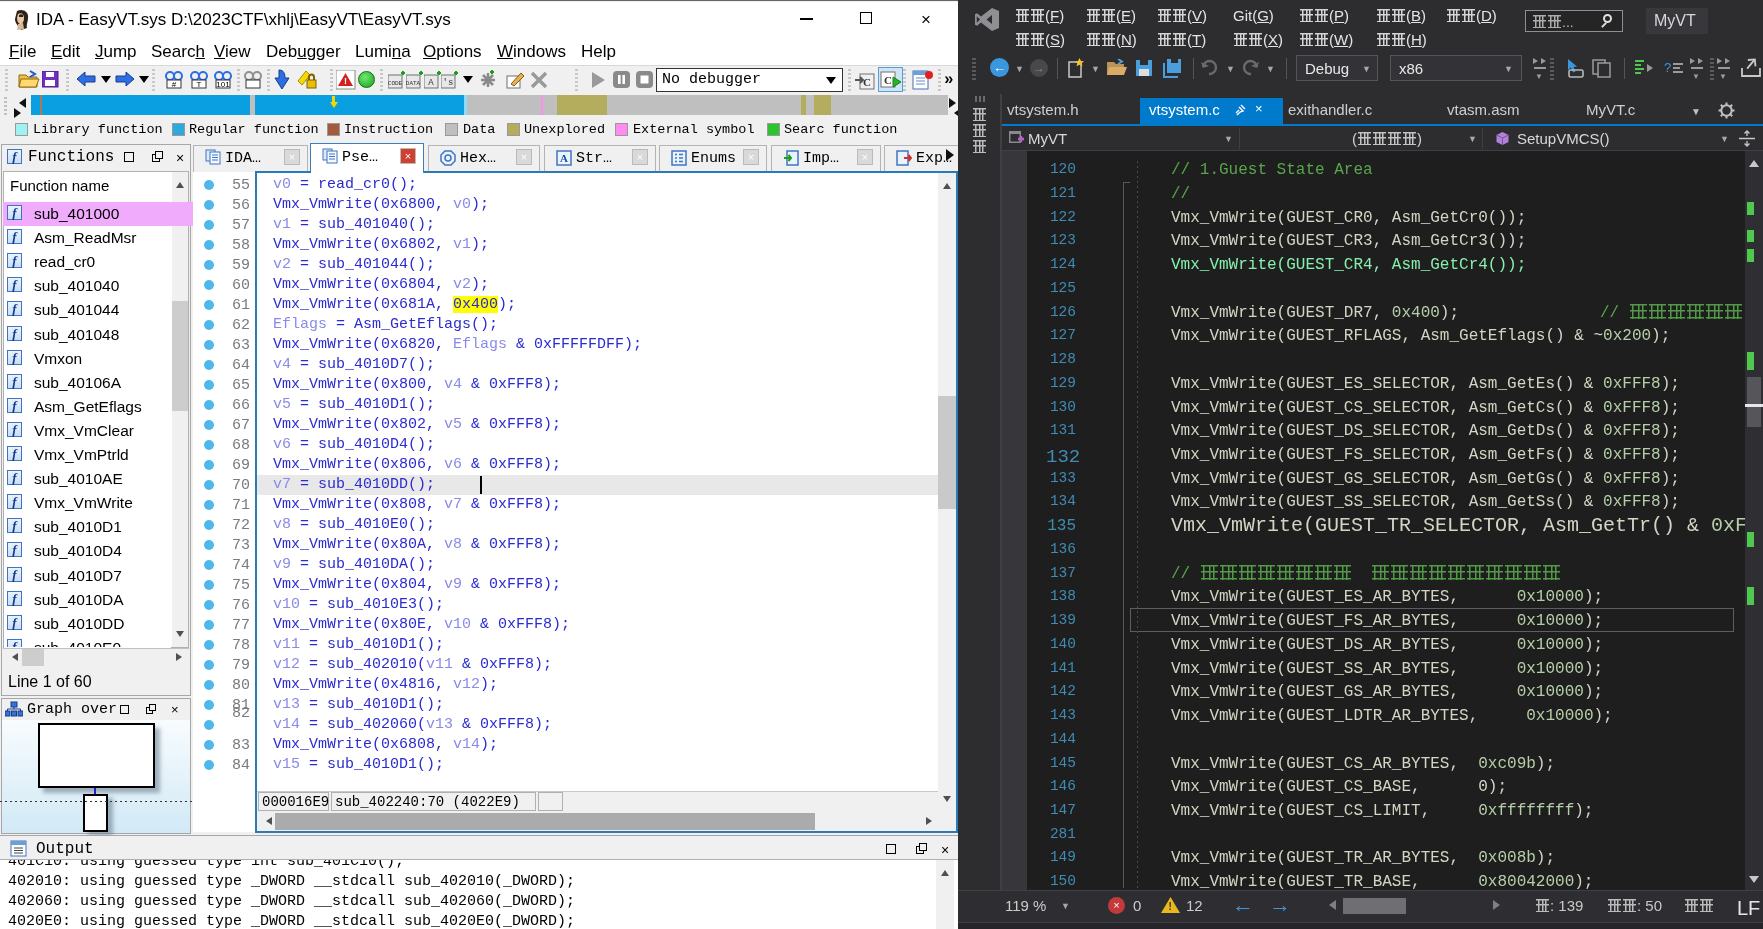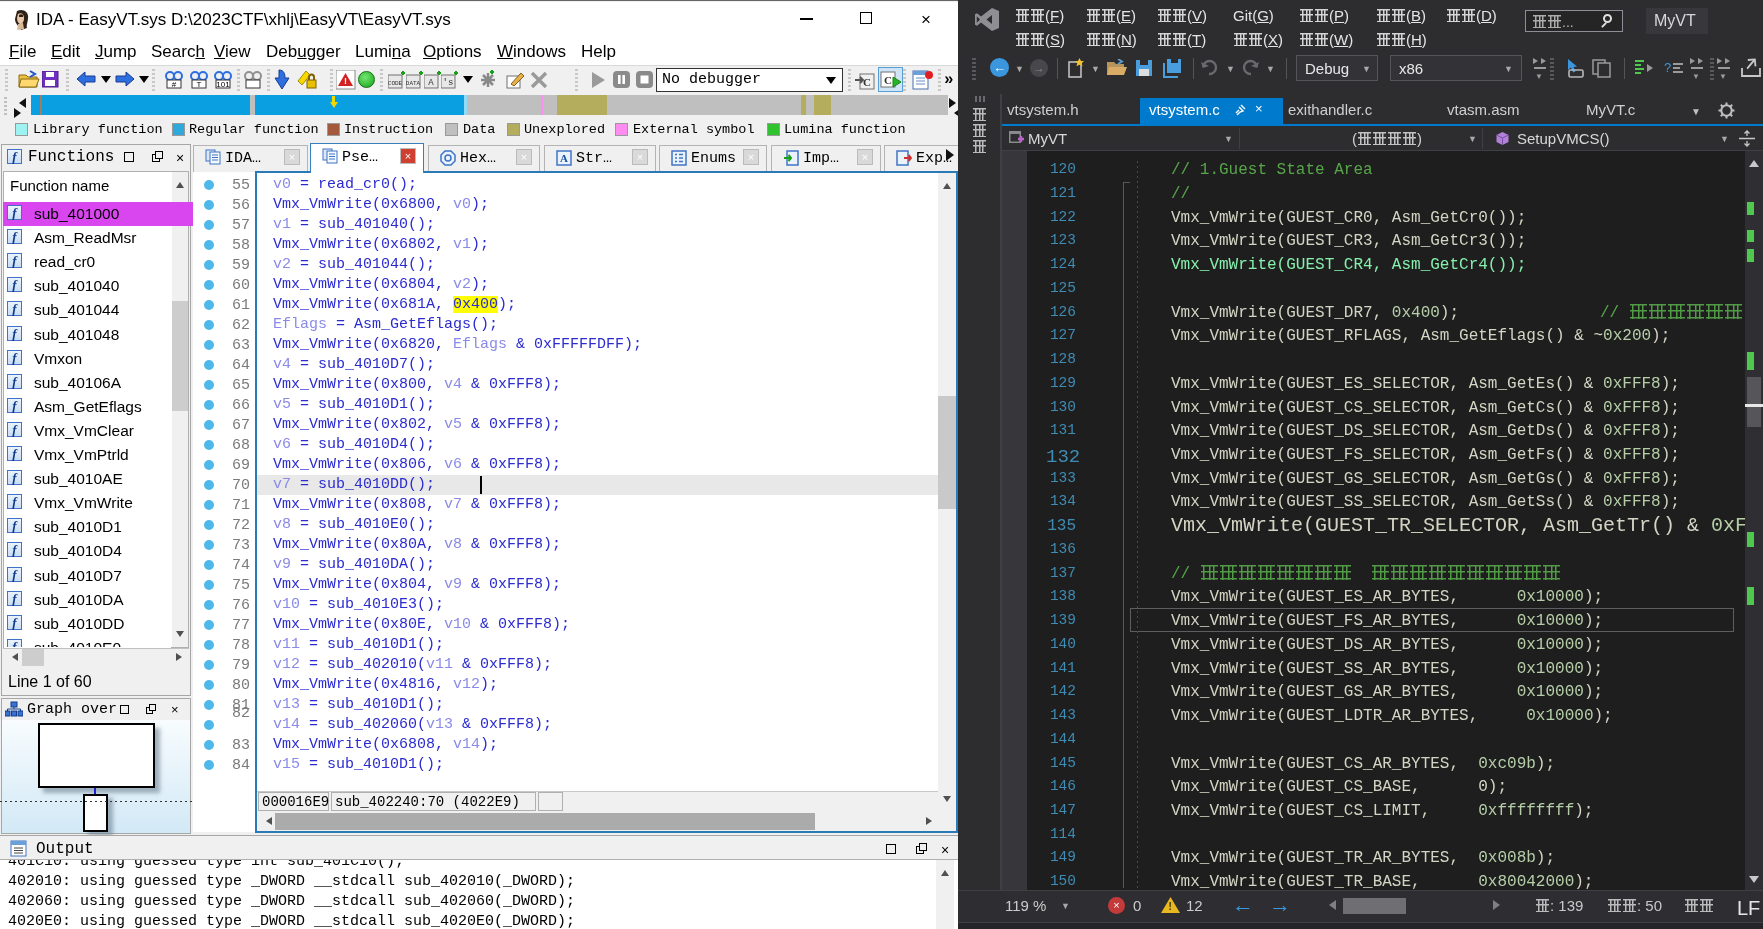--- a/index.html
+++ b/index.html
@@ -220,36 +220,36 @@
 <div class="leg" style="left:189px">Regular function</div>
 <div class="sq" style="left:327px;background:#a35a3c;border:1px solid #999"></div>
 <div class="leg" style="left:344px">Instruction</div>
 <div class="sq" style="left:445px;background:#bfbfbf;border:1px solid #999"></div>
 <div class="leg" style="left:463px">Data</div>
 <div class="sq" style="left:507px;background:#b5ad5e;border:1px solid #999"></div>
 <div class="leg" style="left:524px">Unexplored</div>
 <div class="sq" style="left:615px;background:#ff8cf0;border:1px solid #999"></div>
 <div class="leg" style="left:633px">External symbol</div>
 <div class="sq" style="left:767px;background:#2fc42f;border:1px solid #999"></div>
-<div class="leg" style="left:784px">Lumina function</div>
+<div class="leg" style="left:784px">Searc function</div>
 </div>
 <div class="abs" style="left:1px;top:143px;width:190px;height:552px;background:#f0f0f0;border:1px solid #a6a6a6"></div>
 <div class="abs ficon" style="left:7px;top:148px">f</div>
 <div class="abs" style="left:28px;top:147px;font-family:'Liberation Mono',monospace;font-size:16px;color:#000">Functions</div>
 <div class="abs" style="left:124px;top:151px;width:10px;height:10px;border:1.5px solid #000"></div>
 <div class="abs" style="left:152px;top:153px;width:8px;height:8px;border:1.5px solid #000"></div>
 <div class="abs" style="left:155px;top:150px;width:8px;height:8px;border:1.5px solid #000;background:#f0f0f0"></div>
 <div class="winbtn" style="left:176px;top:149px;font-size:14px">×</div>
 <div class="abs" style="left:3px;top:170px;width:186px;height:477px;background:#fff;border:1px solid #b0b0b0"></div>
 <div class="abs" style="left:10px;top:176px;font-size:15px;color:#000">Function name</div>
 <div class="abs" style="left:172px;top:171px;width:16px;height:475px;background:#f0f0f0"></div>
 <div class="abs" style="left:176px;top:177px;width:0;height:0;border:4px solid transparent;border-bottom:6px solid #505050"></div>
 <div class="abs" style="left:172px;top:300px;width:16px;height:110px;background:#cdcdcd"></div>
 <div class="abs" style="left:176px;top:630px;width:0;height:0;border:4px solid transparent;border-top:6px solid #505050"></div>
-<div class="frow" style="top:201px;background:#d946ef;width:200px">
+<div class="frow" style="top:201px;background:#f0abfc;width:200px">
       <span style="font-size:15.5px">sub_401000</span>
     </div>
 <div class="ficon" style="left:7px;top:204px">f</div>
 <div class="frow" style="top:225.1px;width:168px">
       <span style="font-size:15.5px">Asm_ReadMsr</span>
     </div>
 <div class="ficon" style="left:7px;top:228.1px">f</div>
 <div class="frow" style="top:249.2px;width:168px">
       <span style="font-size:15.5px">read_cr0</span>
     </div>
@@ -725,21 +725,21 @@
 <div class="abs mono" style="left:88px;top:707.0px;width:30px;text-align:right;font-size:14.5px;color:#3f8cb5">143</div>
 <pre class="abs mono" style="left:213px;top:706.0px;font-size:16px;line-height:20px;white-space:pre"><span style="color:#d4d4c4">Vmx_VmWrite(GUEST_LDTR_AR_BYTES,     <span style="color:#b5cea8">0x10000</span>);</span></pre>
 <div class="abs mono" style="left:88px;top:730.7px;width:30px;text-align:right;font-size:14.5px;color:#3f8cb5">144</div>
 <pre class="abs mono" style="left:213px;top:729.7px;font-size:16px;line-height:20px;white-space:pre"></pre>
 <div class="abs mono" style="left:88px;top:754.5px;width:30px;text-align:right;font-size:14.5px;color:#3f8cb5">145</div>
 <pre class="abs mono" style="left:213px;top:753.5px;font-size:16px;line-height:20px;white-space:pre"><span style="color:#d4d4c4">Vmx_VmWrite(GUEST_CS_AR_BYTES,  <span style="color:#b5cea8">0xc09b</span>);</span></pre>
 <div class="abs mono" style="left:88px;top:778.2px;width:30px;text-align:right;font-size:14.5px;color:#3f8cb5">146</div>
 <pre class="abs mono" style="left:213px;top:777.2px;font-size:16px;line-height:20px;white-space:pre"><span style="color:#d4d4c4">Vmx_VmWrite(GUEST_CS_BASE,      0);</span></pre>
 <div class="abs mono" style="left:88px;top:801.9px;width:30px;text-align:right;font-size:14.5px;color:#3f8cb5">147</div>
 <pre class="abs mono" style="left:213px;top:800.9px;font-size:16px;line-height:20px;white-space:pre"><span style="color:#d4d4c4">Vmx_VmWrite(GUEST_CS_LIMIT,     <span style="color:#b5cea8">0xffffffff</span>);</span></pre>
-<div class="abs mono" style="left:88px;top:825.6px;width:30px;text-align:right;font-size:14.5px;color:#3f8cb5">114</div>
+<div class="abs mono" style="left:88px;top:825.6px;width:30px;text-align:right;font-size:14.5px;color:#3f8cb5">281</div>
 <pre class="abs mono" style="left:213px;top:824.6px;font-size:16px;line-height:20px;white-space:pre"></pre>
 <div class="abs mono" style="left:88px;top:849.4px;width:30px;text-align:right;font-size:14.5px;color:#3f8cb5">149</div>
 <pre class="abs mono" style="left:213px;top:848.4px;font-size:16px;line-height:20px;white-space:pre"><span style="color:#d4d4c4">Vmx_VmWrite(GUEST_TR_AR_BYTES,  <span style="color:#b5cea8">0x008b</span>);</span></pre>
 <div class="abs mono" style="left:88px;top:873.1px;width:30px;text-align:right;font-size:14.5px;color:#3f8cb5">150</div>
 <pre class="abs mono" style="left:213px;top:872.1px;font-size:16px;line-height:20px;white-space:pre"><span style="color:#d4d4c4">Vmx_VmWrite(GUEST_TR_BASE,      <span style="color:#b5cea8">0x80042000</span>);</span></pre>
 <div class="abs" style="left:787px;top:151px;width:18px;height:739px;background:#2f2f33"></div>
 <div class="abs" style="left:791px;top:155px;width:0;height:0;border:5px solid transparent;border-bottom:7px solid #c8c8c8"></div>
 <div class="abs" style="left:791px;top:876px;width:0;height:0;border:5px solid transparent;border-top:7px solid #c8c8c8"></div>
 <div class="abs" style="left:789px;top:202px;width:7px;height:13px;background:#4ec94e"></div>
 <div class="abs" style="left:789px;top:230px;width:7px;height:12px;background:#4ec94e"></div>

